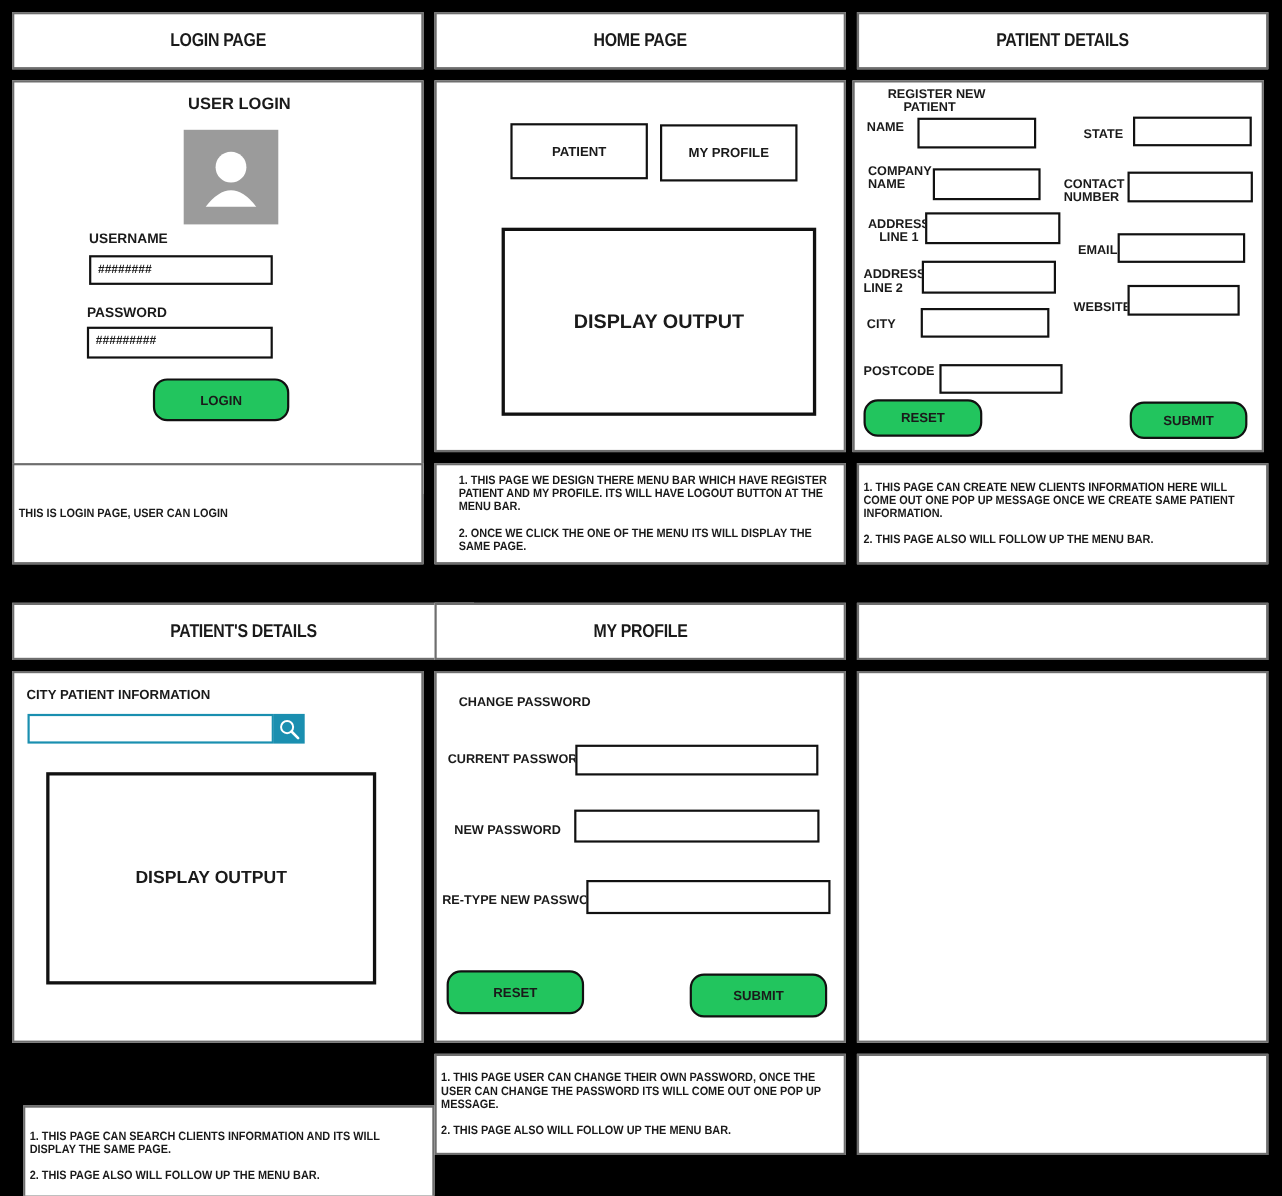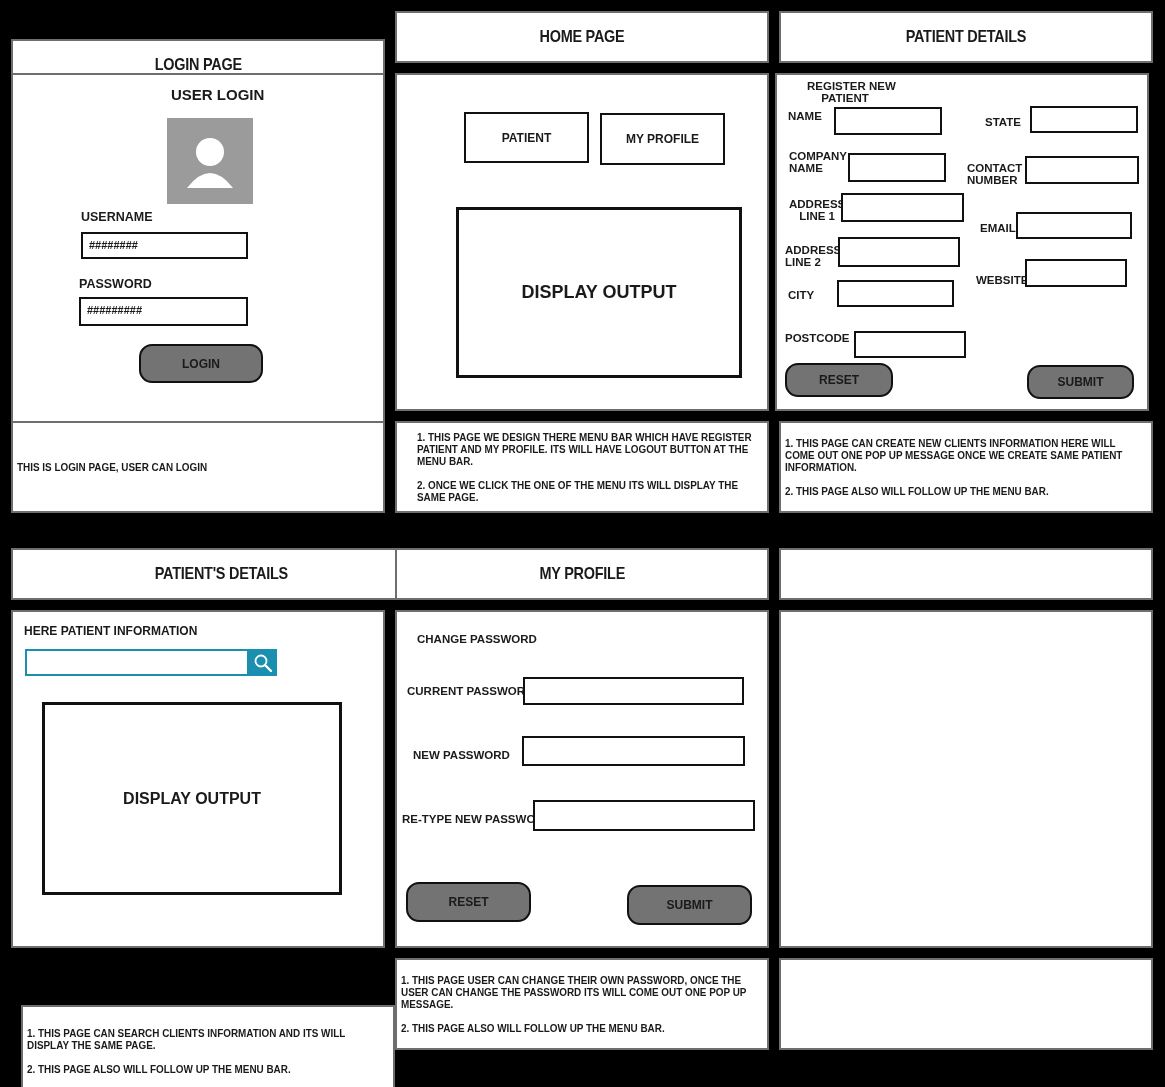--- a/index.html
+++ b/index.html
@@ -10,29 +10,29 @@
   .cell { position:absolute; background:#fff; border:2px solid #6e6e6e; box-sizing:border-box; }
   .title-cell { display:flex; align-items:center; justify-content:center; font-weight:bold; font-size:17px; letter-spacing:-0.3px; transform-origin:center; }
   .title-cell span { display:inline-block; transform:scaleX(0.85); }
   .desc { display:flex; flex-direction:column; justify-content:center; padding:0 4px; font-weight:bold; font-size:11px; line-height:12px; }
   .desc p { margin:0; transform:scaleX(0.9); transform-origin:left; width:111%; }
   .desc p + p { margin-top:12px; }
   .abs { position:absolute; }
   .lbl { position:absolute; font-weight:bold; font-size:11.5px; line-height:12px; white-space:nowrap; }
   .lbl.c { text-align:center; }
   .box { position:absolute; border:2px solid #111; box-sizing:border-box; background:#fff; }
-  .btn { position:absolute; border:2px solid #111; border-radius:13px; box-sizing:border-box; background:#737373; display:flex; align-items:center; justify-content:center; font-weight:bold; font-size:12px; }
+  .btn { position:absolute; border:2px solid #111; border-radius:13px; box-sizing:border-box; background:#22c55e; display:flex; align-items:center; justify-content:center; font-weight:bold; font-size:12px; }
   .btn-sq { position:absolute; border:2px solid #111; box-sizing:border-box; background:#fff; display:flex; align-items:center; justify-content:center; font-weight:bold; font-size:12px; }
   .field-text { font-weight:bold; font-size:11px; padding-left:6px; line-height:22px; }
   .big { font-weight:bold; font-size:18px; }
 </style>
 </head>
 <body>
 
-<div class="cell title-cell" style="left:11px;top:11px;width:374px;height:52px;margin-top:28px;">
+<div class="cell title-cell" style="left:11px;top:11px;width:374px;height:52px;">
     <span>LOGIN PAGE</span>
   </div>
 <div class="cell title-cell" style="left:395px;top:11px;width:374px;height:52px;">
     <span>HOME PAGE</span>
   </div>
 <div class="cell title-cell" style="left:779px;top:11px;width:374px;height:52px;">
     <span>PATIENT DETAILS</span>
   </div>
 
 <div class="cell" style="left:11px;top:73px;width:374px;height:376px;">
@@ -129,21 +129,21 @@
     <span>PATIENT'S DETAILS</span>
   </div>
 <div class="cell title-cell" style="left:395px;top:548px;width:374px;height:52px;">
     <span>MY PROFILE</span>
   </div>
 <div class="cell title-cell" style="left:779px;top:548px;width:374px;height:52px;">
     <span></span>
   </div>
 
 <div class="cell" style="left:11px;top:610px;width:374px;height:338px;">
-  <div class="lbl" style="left:11px;top:13px;font-size:12px;">HERE PATIENT INFORMATION</div>
+  <div class="lbl" style="left:11px;top:13px;font-size:12px;">CITY PATIENT INFORMATION</div>
   <div class="abs" style="left:12px;top:37px;width:224px;height:27px;border:2px solid #1a8fb0;box-sizing:border-box;background:#fff;"></div>
   <div class="abs" style="left:236px;top:37px;width:28px;height:27px;background:#1a8fb0;display:flex;align-items:center;justify-content:center;">
     <svg width="20" height="20" viewBox="0 0 20 20">
         <circle cx="8" cy="8" r="5.5" fill="none" stroke="#fff" stroke-width="1.8"></circle>
         <line x1="12" y1="12" x2="18" y2="18" stroke="#fff" stroke-width="2.4" stroke-linecap="round"></line>
       </svg>
   </div>
   <div class="abs" style="left:29px;top:90px;width:300px;height:193px;border:3px solid #111;box-sizing:border-box;display:flex;align-items:center;justify-content:center;">
     <span class="big" style="font-size:16px;">DISPLAY OUTPUT</span>
   </div>

